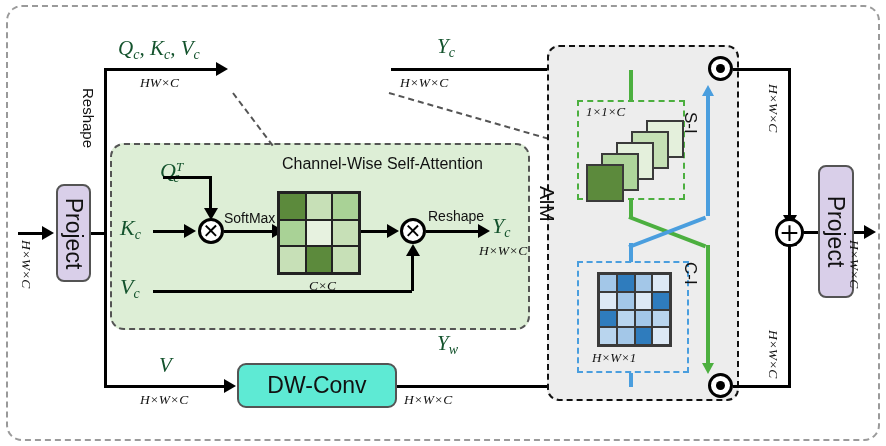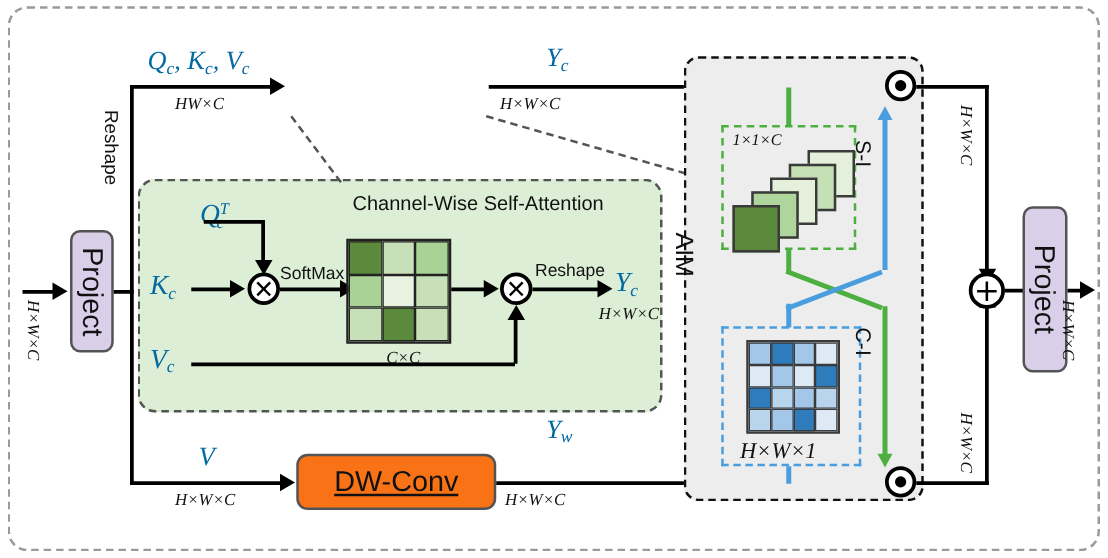--- a/index.html
+++ b/index.html
@@ -21,21 +21,21 @@
     border:2.5px solid #545454;border-radius:9px;
     display:flex;align-items:center;justify-content:center;
     font-size:23px;color:#111;white-space:nowrap;
   }
   .pbox.vert{border-radius:8px;}
   .pbox.vert span{
     transform:rotate(90deg);white-space:nowrap;display:block;
   }
   .purple{background:#d9cfe9;}
   .green{background:#ddeed6;}
-  .peach{background:#f97316;text-decoration:underline;}
+  .peach{background:#5eead4;}
 
   
   .hline{background:#000;height:3px;}
   .vline{background:#000;width:3px;}
   .arrow-r{
     width:0;height:0;border-top:7px solid transparent;border-bottom:7px solid transparent;
     border-left:12px solid #000;
   }
   .arrow-d{
     width:0;height:0;border-left:7px solid transparent;border-right:7px solid transparent;
@@ -46,21 +46,21 @@
     border-bottom:12px solid #000;
   }
 
   
   .gline{background:#4caf3f;}
   .bline{background:#4a9ede;}
   .arrow-u-blue{width:0;height:0;border-left:6px solid transparent;border-right:6px solid transparent;border-bottom:11px solid #4a9ede;}
   .arrow-d-green{width:0;height:0;border-left:6px solid transparent;border-right:6px solid transparent;border-top:11px solid #4caf3f;}
 
   
-  .sym{font-family:"Liberation Serif",serif;font-style:italic;font-size:21px;color:#0369a1;white-space:nowrap;}
+  .sym{font-family:"Liberation Serif",serif;font-style:italic;font-size:21px;color:#14532d;white-space:nowrap;}
   .sym .sub{font-size:14px;vertical-align:-.28em;font-style:italic;}
   .sym .sup{font-size:13px;vertical-align:.55em;font-style:italic;}
   .dim{font-family:"Liberation Serif",serif;font-style:italic;font-size:13.5px;color:#111;white-space:nowrap;}
   .plain{font-size:15px;color:#111;white-space:nowrap;}
   .rot90{transform:rotate(90deg);transform-origin:left top;}
 
   
   .opnode{
     border:3px solid #000;border-radius:50%;background:#fff;
     display:flex;align-items:center;justify-content:center;
@@ -222,21 +222,21 @@
       <div style="background: rgb(47, 124, 189);"></div>
       <div style="background: rgb(47, 124, 189);"></div>
       <div style="background: rgb(185, 213, 238);"></div>
       <div style="background: rgb(163, 199, 232);"></div>
       <div style="background: rgb(185, 213, 238);"></div>
       <div style="background: rgb(185, 213, 238);"></div>
       <div style="background: rgb(163, 199, 232);"></div>
       <div style="background: rgb(47, 124, 189);"></div>
       <div style="background: rgb(221, 233, 245);"></div>
     </div>
-  <div class="abs dim" style="left:592px;top:350px;font-size:18px;">H×W×1</div>
+  <div class="abs dim" style="left:592px;top:350px;font-size:13px;">H×W×1</div>
 
   <div class="abs gline" style="left:629px;top:70px;width:4px;height:31px;"></div>
 
   <div class="abs bline" style="left:629px;top:373px;width:4px;height:14px;"></div>
 
   <div class="abs gline" style="left:629px;top:199px;width:4px;height:18px;"></div>
   <div class="abs gline" style="left:629px;top:215px;width:82px;height:4px;transform:rotate(21deg);transform-origin:left center;"></div>
   <div class="abs gline" style="left:706px;top:245px;width:4px;height:120px;"></div>
   <div class="abs arrow-d-green" style="left:702px;top:363px;"></div>
   <div class="abs plain rot90" style="left:700px;top:262px;font-size:17px;">C-I</div>

